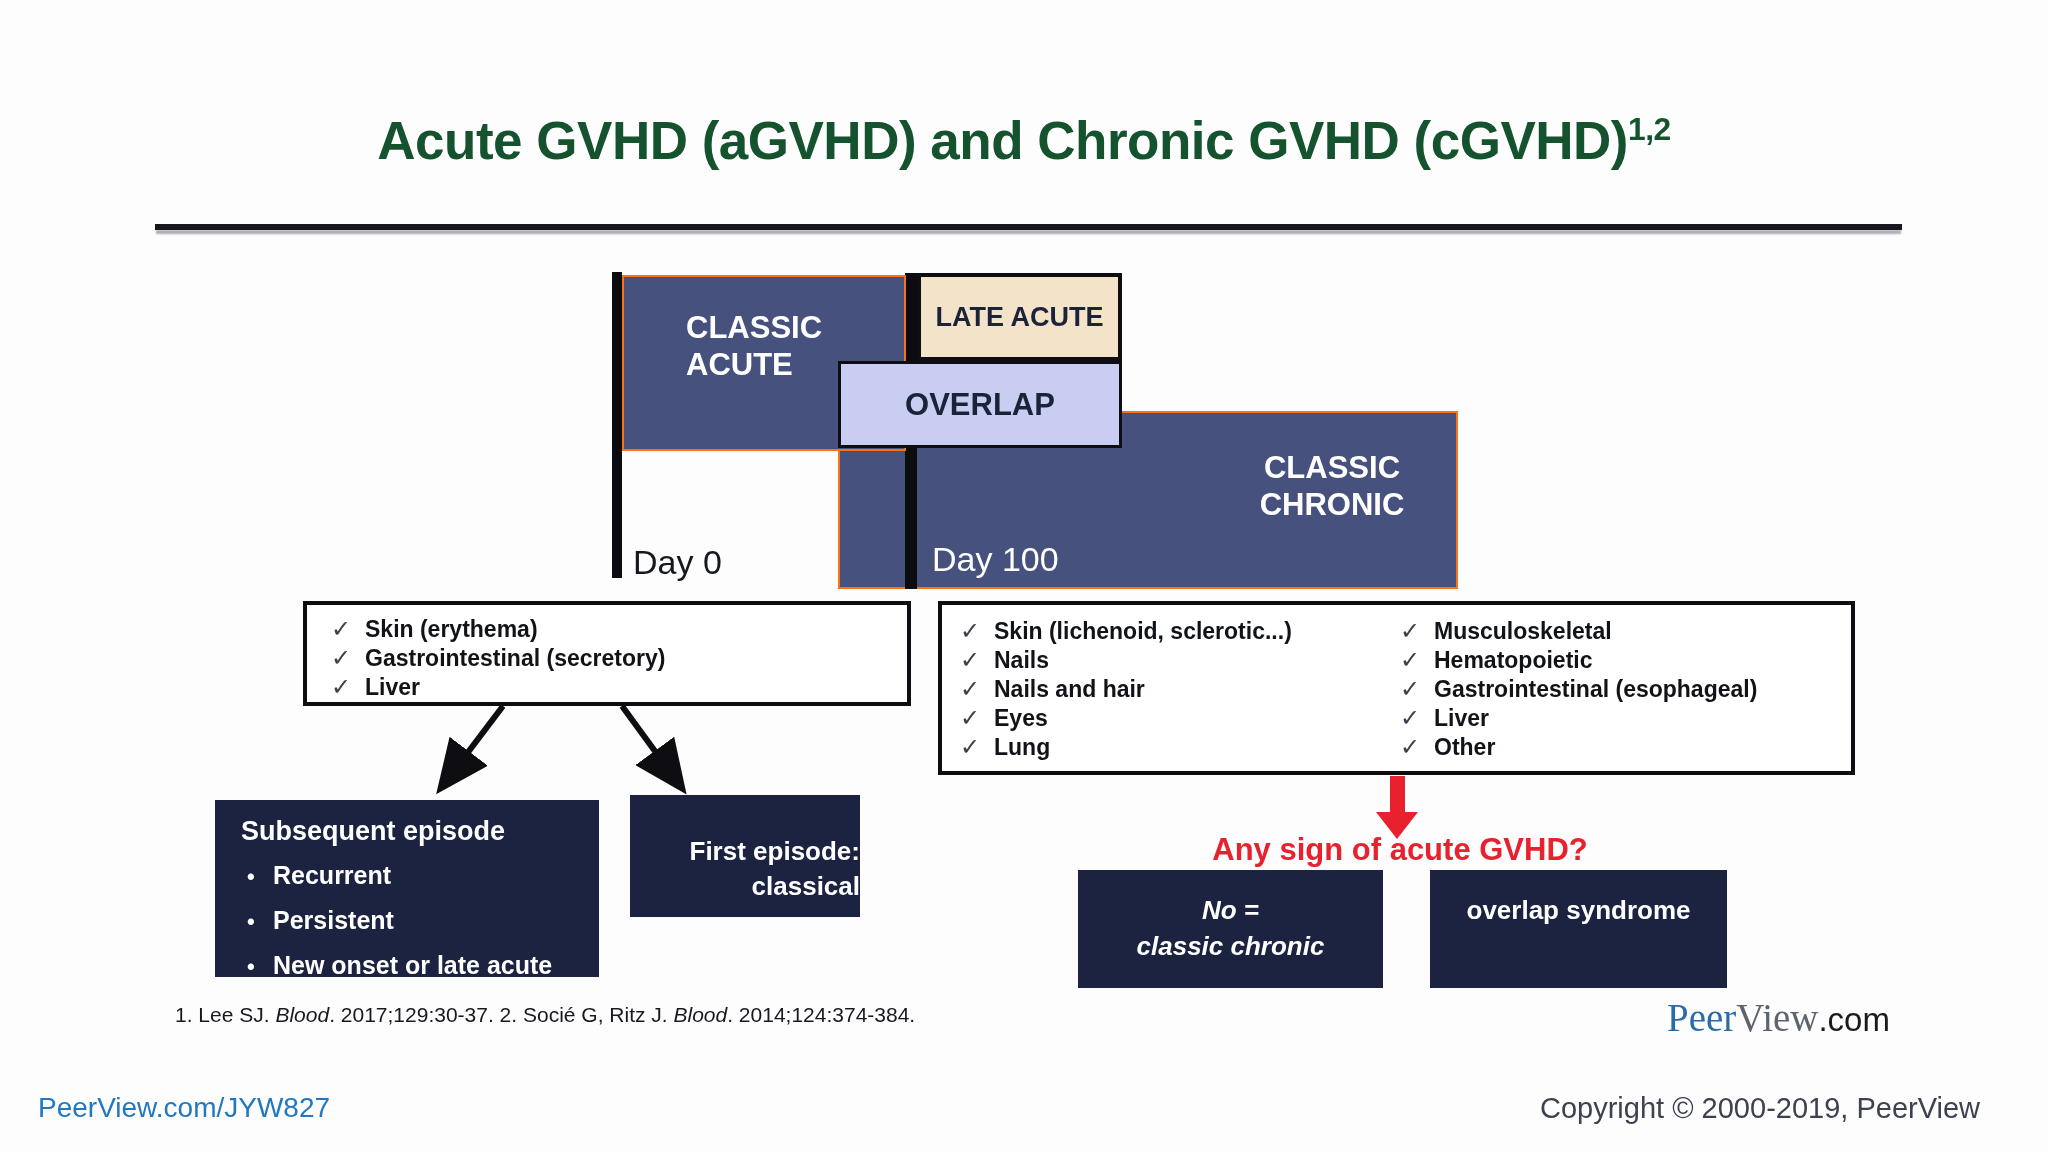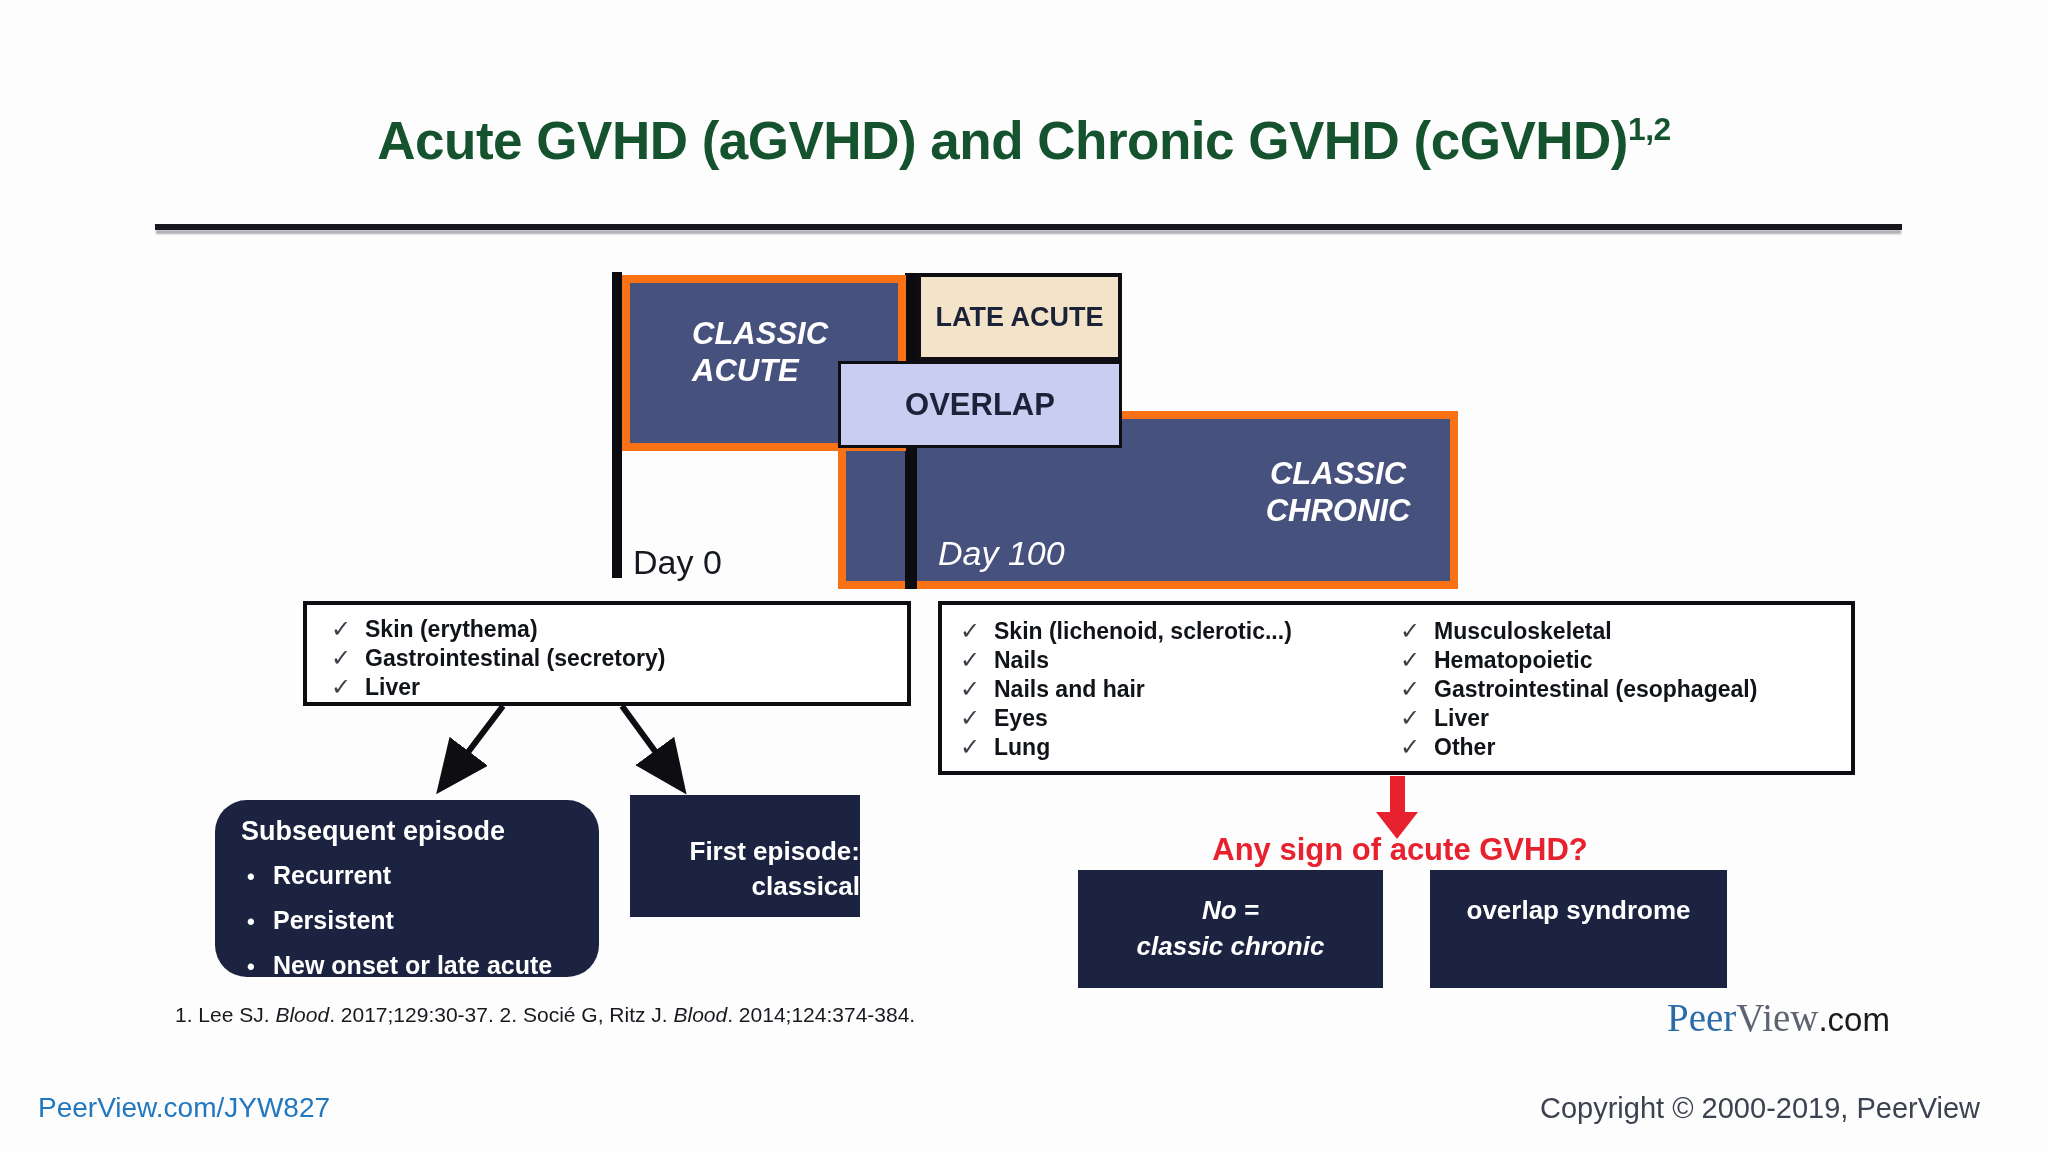--- a/index.html
+++ b/index.html
@@ -19,21 +19,21 @@
     left:0;top:110px;width:2048px;text-align:center;
     font-size:53px;font-weight:bold;color:#14532d;letter-spacing:-0.5px;
   }
   .title sup{font-size:60%;vertical-align:super;}
   .title-rule{
     left:155px;top:224px;width:1747px;height:6px;background:#17171d;
     box-shadow:0 5px 2px -1px rgba(130,130,140,.65);
   }
 
   
-  .box{border:8px solid #f97316;background:var(--navy);font-style:italic;}
+  .box{border:2px solid #f97316;background:var(--navy);}
   .chronic-box{left:838px;top:411px;width:620px;height:178px;}
   .day100-line{left:905px;top:273px;width:12px;height:316px;background:#0b0b10;}
   .classic-acute{left:622px;top:275px;width:284px;height:176px;}
   .classic-acute .lbl{position:absolute;left:62px;top:32px;font-size:31px;font-weight:bold;color:#fff;line-height:1.2;}
   .late-acute{left:917px;top:273px;width:205px;height:88px;background:var(--tan);border:4px solid #0d0d12;
     display:flex;align-items:center;justify-content:center;font-size:27px;font-weight:bold;color:#1b2338;}
   .overlap{left:838px;top:361px;width:284px;height:87px;background:var(--lavender);border:3px solid #0d0d12;
     display:flex;align-items:center;justify-content:center;font-size:31px;font-weight:bold;color:#1b2338;}
   .day0-line{left:612px;top:272px;width:10px;height:306px;background:#0b0b10;}
   .day0-lbl{left:633px;top:543px;font-size:34px;color:#15181f;}
@@ -49,21 +49,21 @@
   .chk{color:#3c4049;font-weight:normal;width:34px;font-size:24px;}
   .cols{display:flex;}
   .col1{width:440px;}
   .col2{width:430px;}
 
   
   .arrows-svg{left:300px;top:700px;}
 
   
   .dark-box{background:var(--dark_navy);color:#fff;font-weight:bold;}
-  .subsequent{left:215px;top:800px;width:384px;height:177px;padding:16px 10px 0 26px;border-radius:32px;}
+  .subsequent{left:215px;top:800px;width:384px;height:177px;padding:16px 10px 0 26px;}
   .subsequent .hd{font-size:27px;margin-bottom:14px;}
   .bullet-row{display:flex;align-items:baseline;font-size:25px;height:45px;}
   .bullet-row .dot{width:32px;padding-left:6px;font-size:22px;}
   .first-episode{left:630px;top:795px;width:230px;height:122px;text-align:right;
     font-size:26px;line-height:1.35;padding-top:39px;}
   .no-box{left:1078px;top:870px;width:305px;height:118px;text-align:center;font-size:26px;line-height:1.4;padding-top:22px;font-style:italic;}
   .yes-box{left:1430px;top:870px;width:297px;height:118px;text-align:center;font-size:26px;line-height:1.4;padding-top:22px;}
 
   
   .red-shaft{left:1390px;top:776px;width:15px;height:38px;background:var(--red);}

